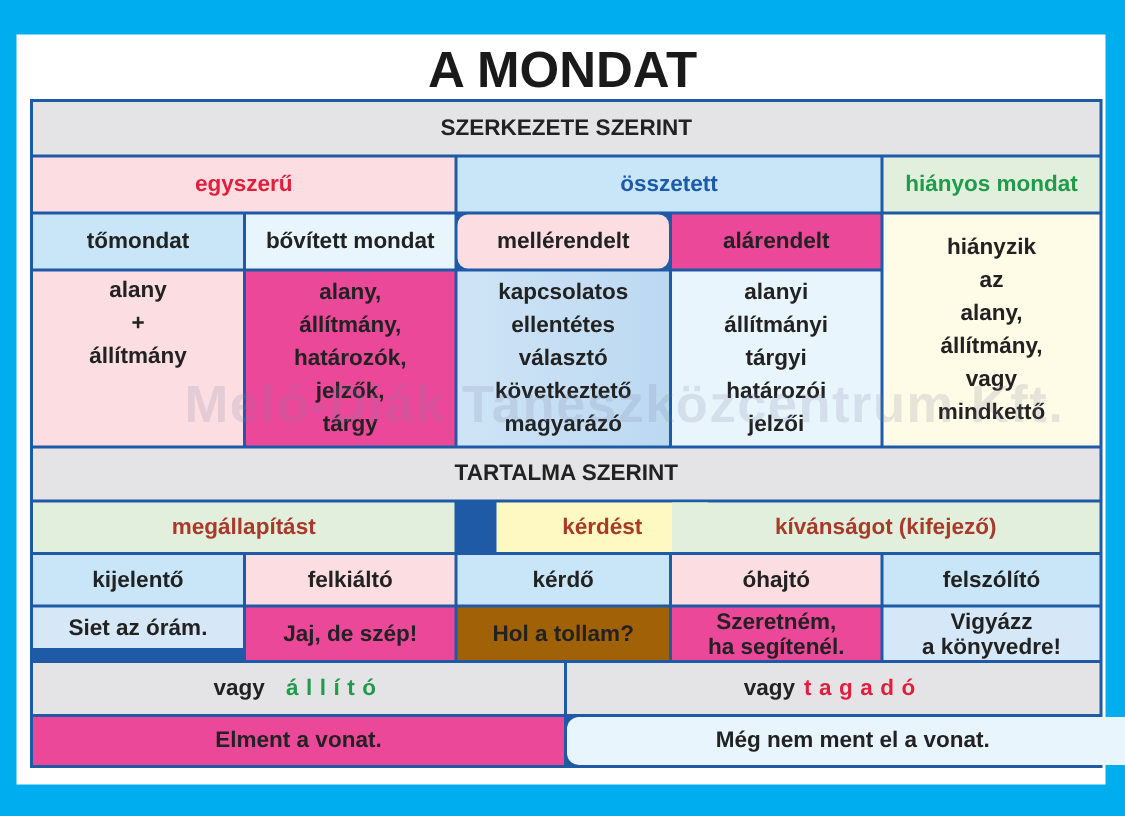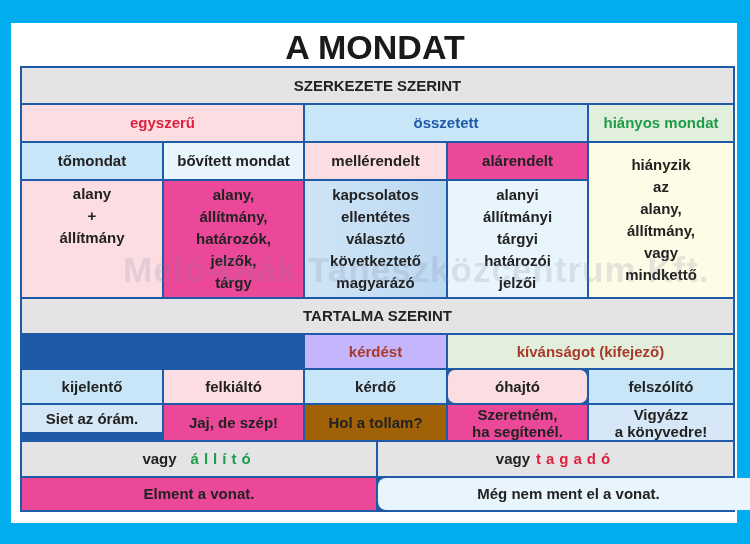--- a/index.html
+++ b/index.html
@@ -8,21 +8,21 @@
   .title{position:absolute;left:0;top:28px;width:750px;text-align:center;font-weight:bold;font-size:34px;color:#1a1a1a;line-height:38px;}
   .tbl{position:absolute;left:20px;top:66px;width:715px;height:446px;background:#1f5aa6;}
   .c{position:absolute;box-sizing:border-box;display:flex;align-items:center;justify-content:center;text-align:center;font-weight:bold;font-size:15px;color:#222;line-height:22px;}
   .gray{background:#e4e4e6;}
   .pink{background:#fbdde2;}
   .pinkl{background:#ec4899;}
   .blue{background:#c8e6f8;}
   .bluel{background:#e9f5fd;}
   .blued{background:linear-gradient(90deg,#cfe4f6,#bcd9f1);}
   .green{background:#e3efdd;}
-  .greenl{background:#c4b5fd;}
+  .greenl{background:#fef9c3;margin-left:26px;}
   .yellow{background:#fefbe6;}
   .red{color:#e01f3d;}
   .dblue{color:#1d5aa8;}
   .grn{color:#1f9b4a;}
   .brown{color:#a83a2a;}
   .spaced{letter-spacing:5px;}
   .wm{position:absolute;left:123px;top:250px;font-size:35px;font-weight:bold;color:rgba(120,130,160,0.18);letter-spacing:1px;pointer-events:none;white-space:nowrap;}
   .multi{flex-direction:column;}
 </style>
 </head>
@@ -34,21 +34,21 @@
 <div class="tbl">
 
   <div class="c gray" style="left:2px;top:2px;width:711px;height:35px;">SZERKEZETE SZERINT</div>
 
   <div class="c pink red" style="left:2px;top:39px;width:281px;height:36px;">egyszerű</div>
   <div class="c blue dblue" style="left:285px;top:39px;width:282px;height:36px;">összetett</div>
   <div class="c green grn" style="left:569px;top:39px;width:144px;height:36px;">hiányos mondat</div>
 
   <div class="c blue" style="left:2px;top:77px;width:140px;height:36px;">tőmondat</div>
   <div class="c bluel" style="left:144px;top:77px;width:139px;height:36px;">bővített mondat</div>
-  <div class="c pink" style="left:285px;top:77px;width:141px;height:36px;">mellérendelt</div>
+  <div class="c pink" style="left:285px;top:77px;width:141px;height:36px;border-radius:7px;">mellérendelt</div>
   <div class="c pinkl" style="left:428px;top:77px;width:139px;height:36px;">alárendelt</div>
 
   <div class="c pink multi" style="left:2px;top:115px;width:140px;height:116px;justify-content:flex-start;padding-top:2px;">
     <div>alany</div>
     <div>+</div>
     <div>állítmány</div>
   </div>
   <div class="c pinkl multi" style="left:144px;top:115px;width:139px;height:116px;">
     <div>alany,</div>
     <div>állítmány,</div>
@@ -74,27 +74,28 @@
     <div>hiányzik</div>
     <div>az</div>
     <div>alany,</div>
     <div>állítmány,</div>
     <div>vagy</div>
     <div>mindkettő</div>
   </div>
 
   <div class="c gray" style="left:2px;top:233px;width:711px;height:34px;">TARTALMA SZERINT</div>
 
+  <div class="c green brown" style="left:2px;top:269px;width:281px;height:33px;">megállapítást</div>
   <div class="c greenl brown" style="left:285px;top:269px;width:141px;height:33px;">kérdést</div>
   <div class="c green brown" style="left:428px;top:269px;width:285px;height:33px;">kívánságot (kifejező)</div>
 
   <div class="c blue" style="left:2px;top:304px;width:140px;height:33px;">kijelentő</div>
   <div class="c pink" style="left:144px;top:304px;width:139px;height:33px;">felkiáltó</div>
   <div class="c blue" style="left:285px;top:304px;width:141px;height:33px;">kérdő</div>
-  <div class="c pink" style="left:428px;top:304px;width:139px;height:33px;border-radius:7px;">óhajtó</div>
+  <div class="c pink" style="left:428px;top:304px;width:139px;height:33px;">óhajtó</div>
   <div class="c blue" style="left:569px;top:304px;width:144px;height:33px;">felszólító</div>
 
   <div class="c bluel" style="left:2px;top:339px;width:140px;height:27px;background:#d6e8f7;">Siet az órám.</div>
   <div class="c pinkl" style="left:144px;top:339px;width:139px;height:35px;">Jaj, de szép!</div>
   <div class="c" style="left:285px;top:339px;width:141px;height:35px;background:#a16207;">Hol a tollam?</div>
   <div class="c pinkl multi" style="left:428px;top:339px;width:139px;height:35px;line-height:17px;">
     <div>Szeretném,</div>
     <div>ha segítenél.</div>
   </div>
   <div class="c multi" style="left:569px;top:339px;width:144px;height:35px;line-height:17px;background:#d6e8f7;">

